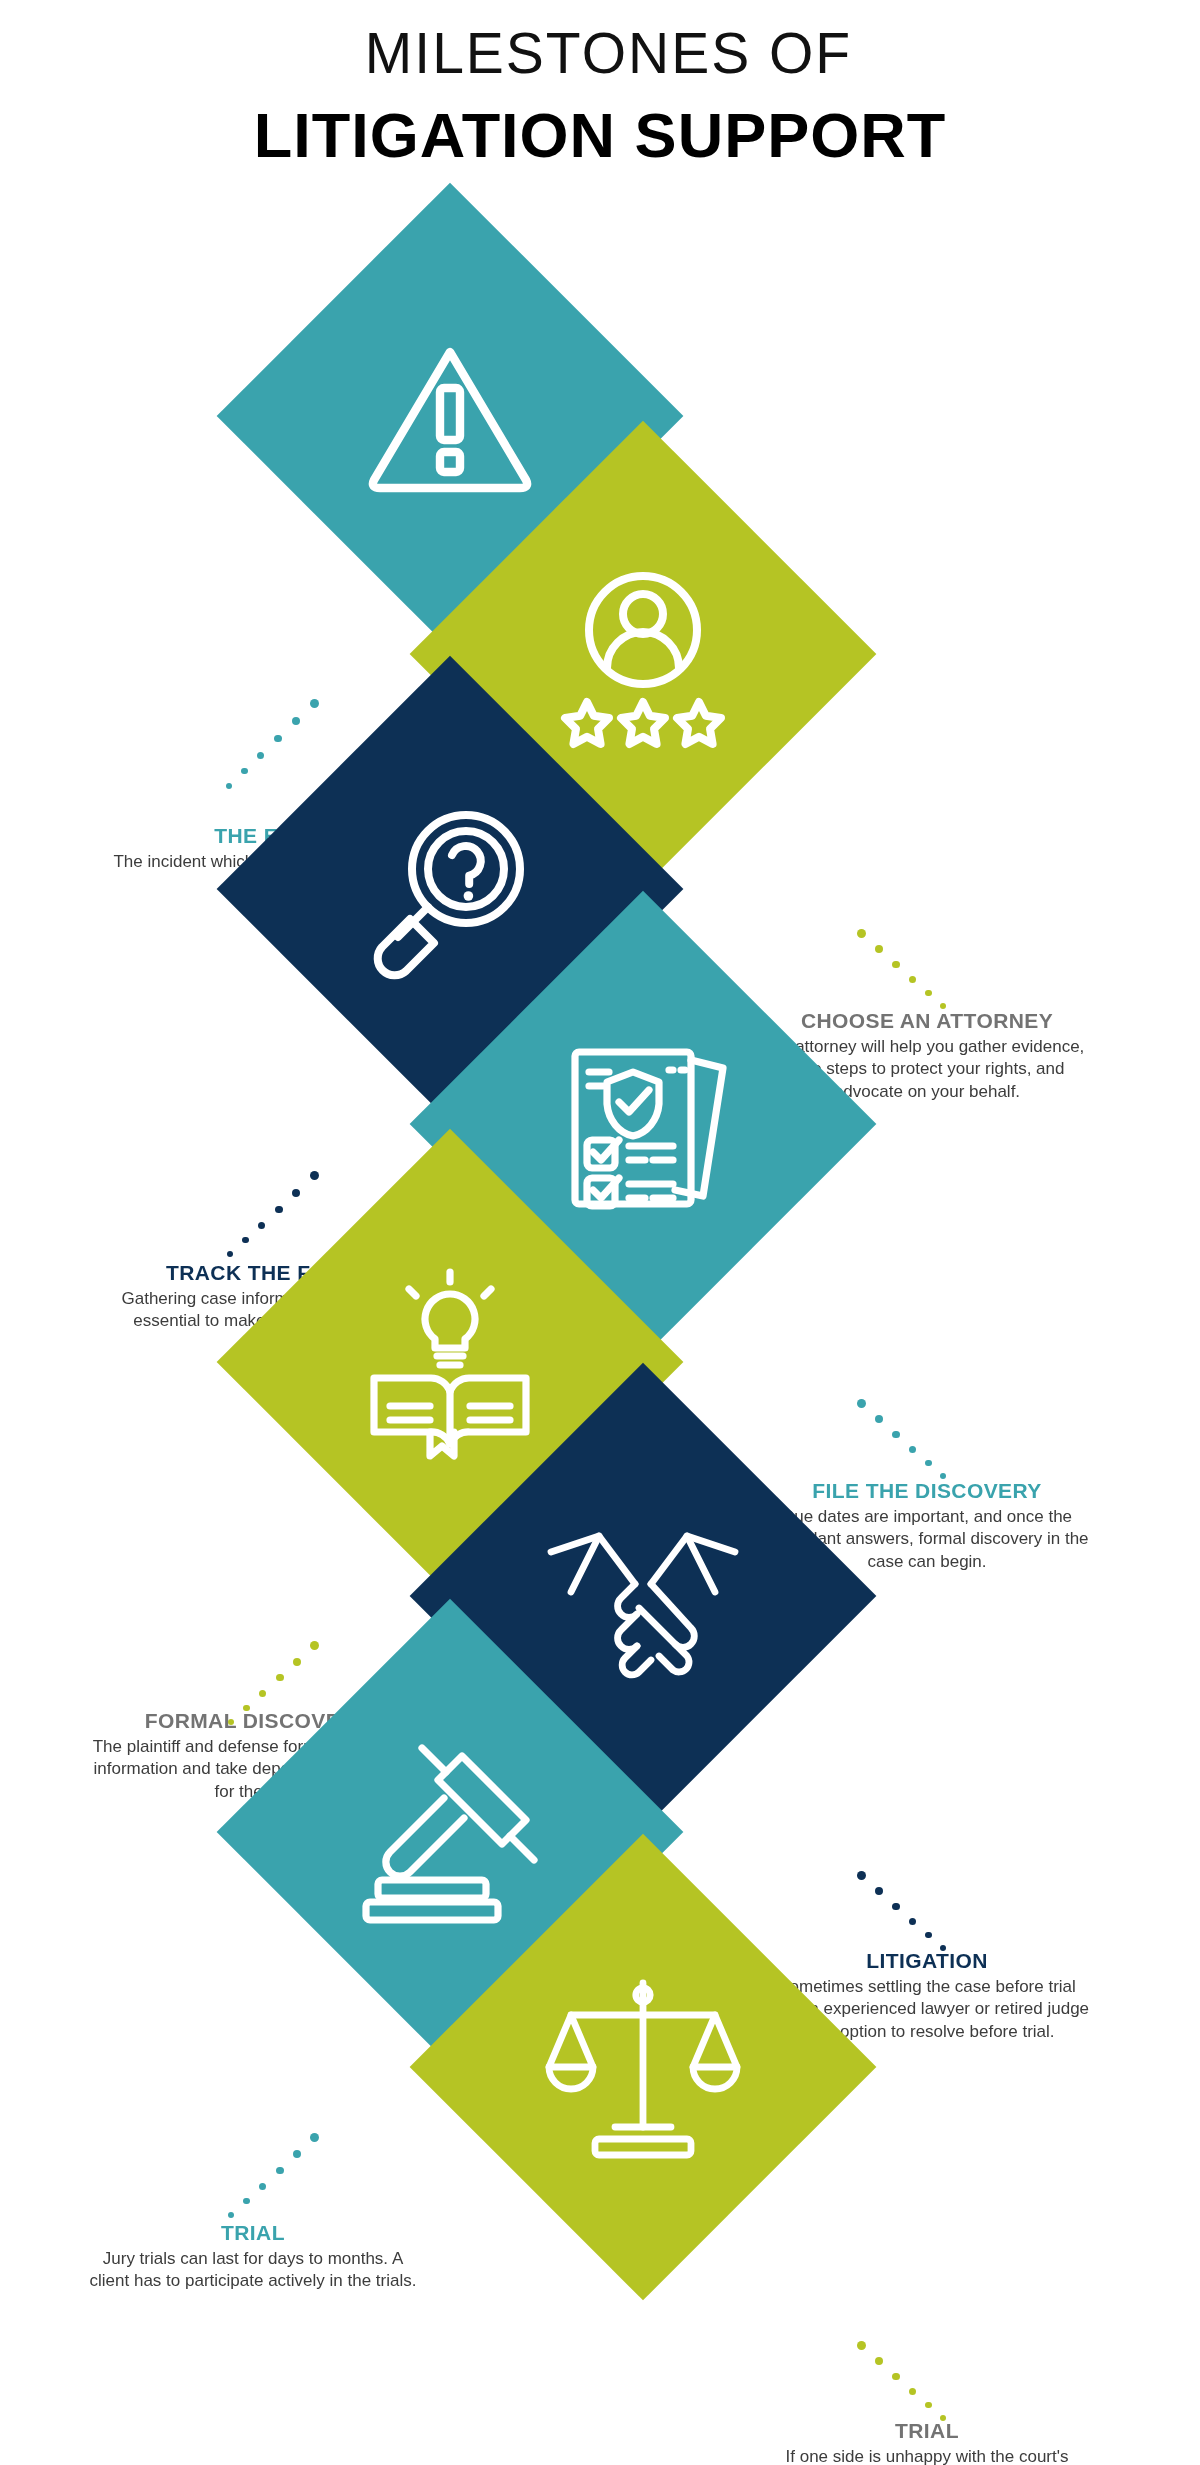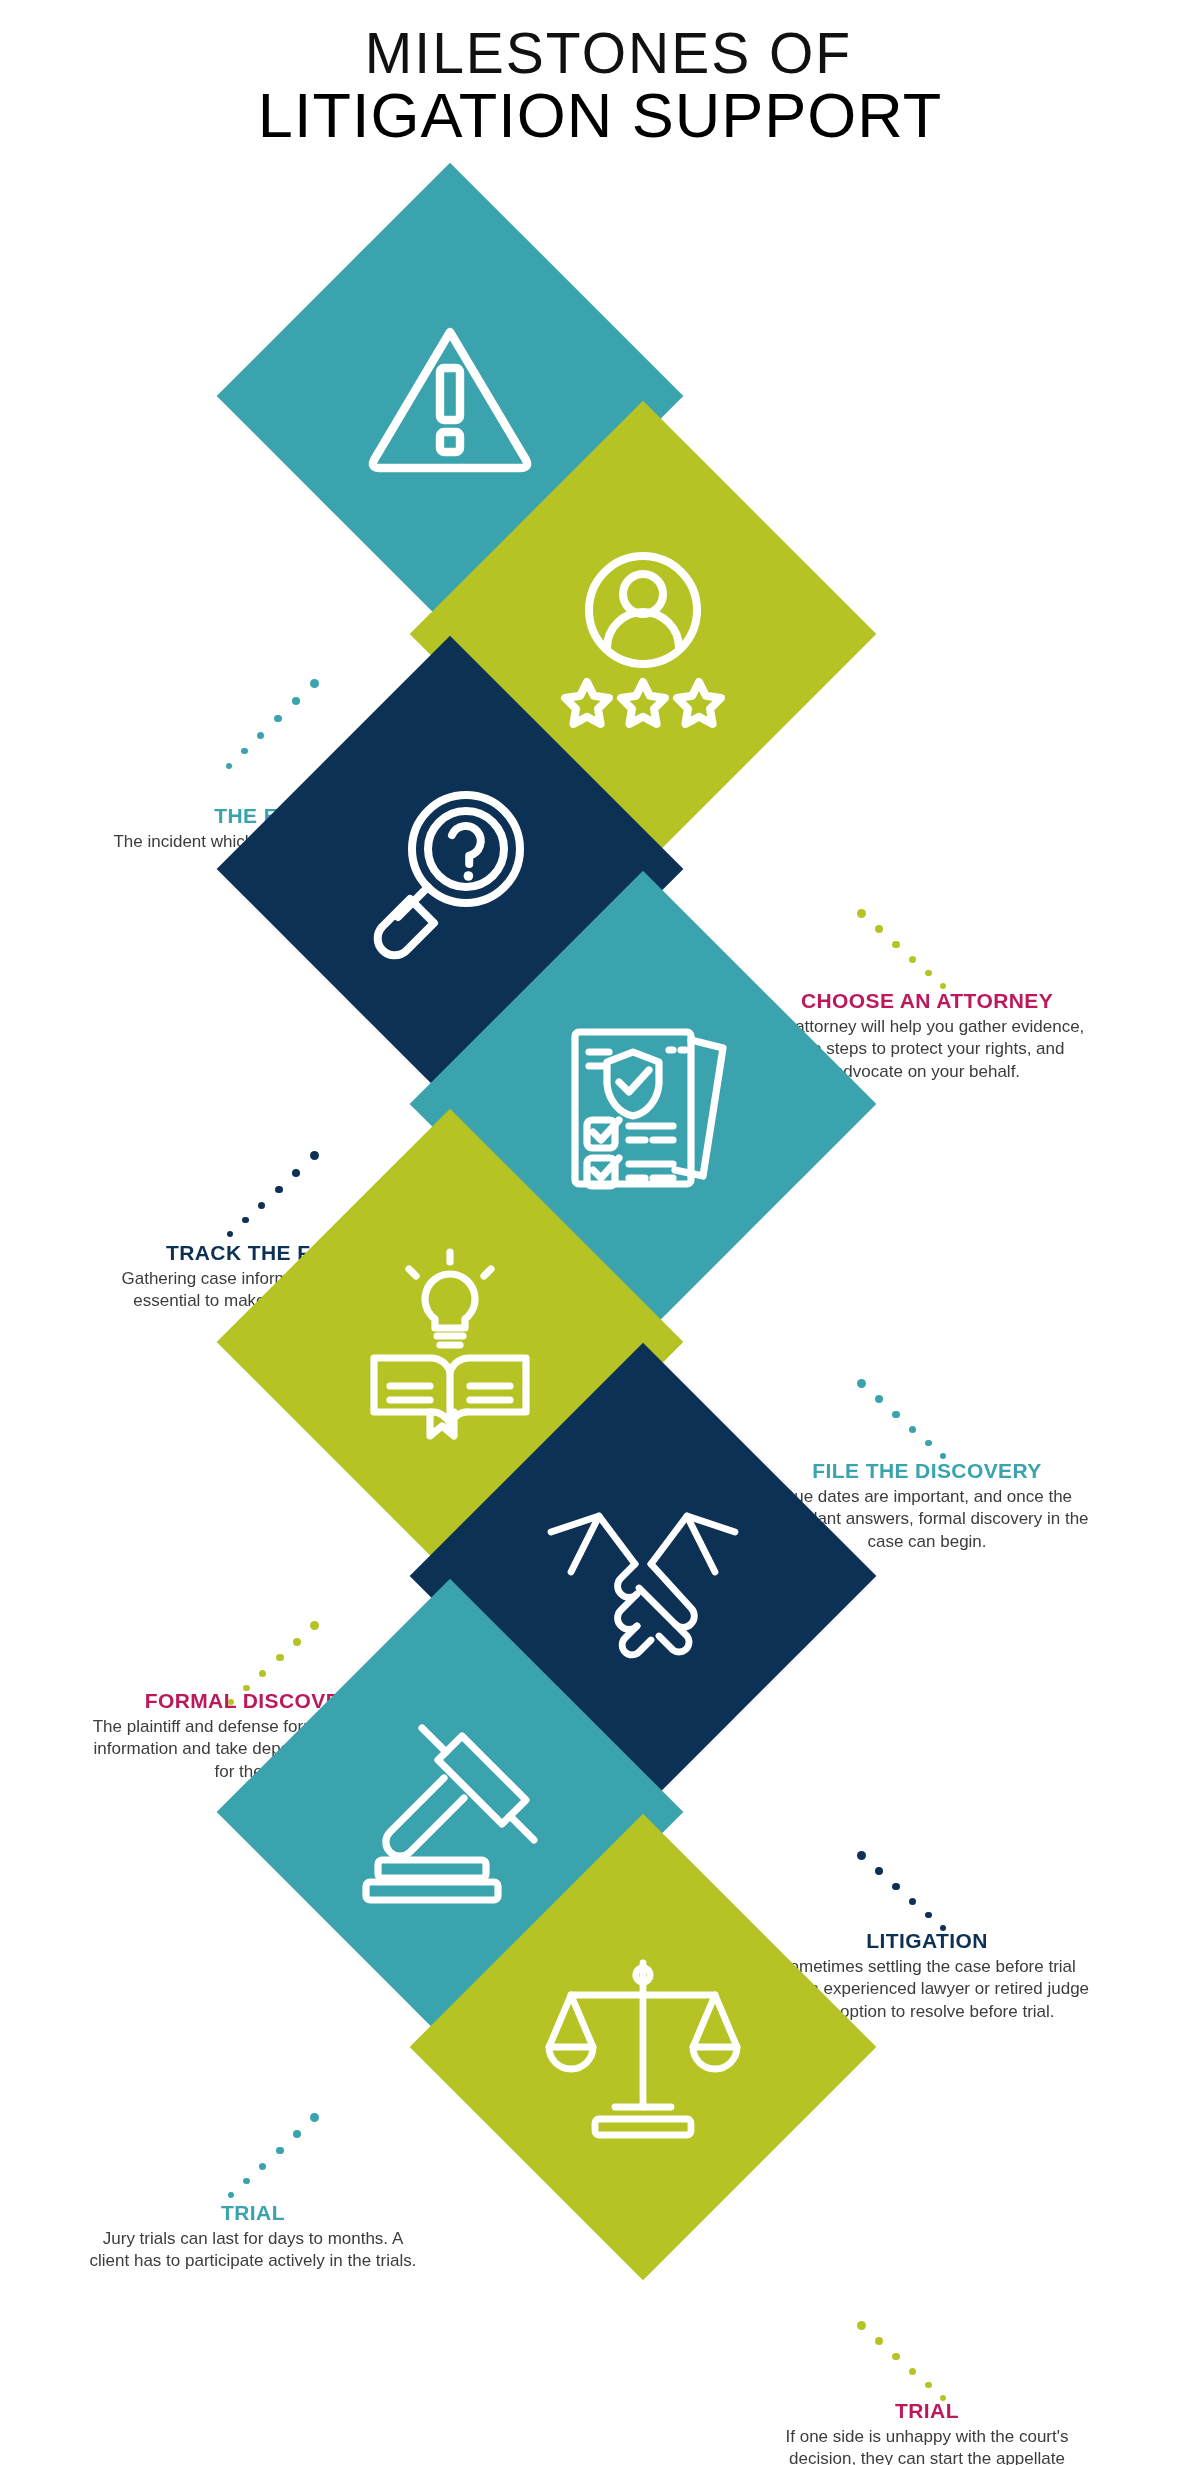--- a/index.html
+++ b/index.html
@@ -13,22 +13,22 @@
     position:relative;
   }
 
   
   .header { width:1200px; padding-top:24px; text-align:center; }
   .title-line1 {
     font-size:57px; letter-spacing:2px; font-weight:400;
     color:#111111; line-height:1.02;margin-left:17px;
   }
   .title-line2 {
-    font-size:63px; letter-spacing:1px; font-weight:400;
-    color:#000000; line-height:1.06; margin-top:0;
+    font-size:63px; letter-spacing:1px; font-weight:700;
+    color:#000000; line-height:1.06; margin-top:20px;
   }
 
   
   .stage { position:relative; width:1200px; height:2270px; }
 
   
   .diamond {
     position:absolute;
     width:330px; height:330px;
     transform:rotate(45deg);
@@ -49,21 +49,21 @@
   .textblock { position:absolute; width:330px; }
   .tb-title {
     font-size:21px; font-weight:700; letter-spacing:0.4px;
     margin:0 0 3px 0; line-height:1.15;
   }
   .tb-body {
     font-size:17px; font-weight:400; color:#3c3c3c;
     line-height:1.32; margin:0;
   }
   .t-teal  { color:#3AA3AD; }
-  .t-olive { color:#be185d; }
+  .t-olive { color:#737373; }
   .t-navy  { color:#0D3055; }
   .align-c { text-align:center; }
 
   
   .dots { position:absolute; }
   .dots i {
     position:absolute; display:block;
     border-radius:50%;
   }
 </style>

